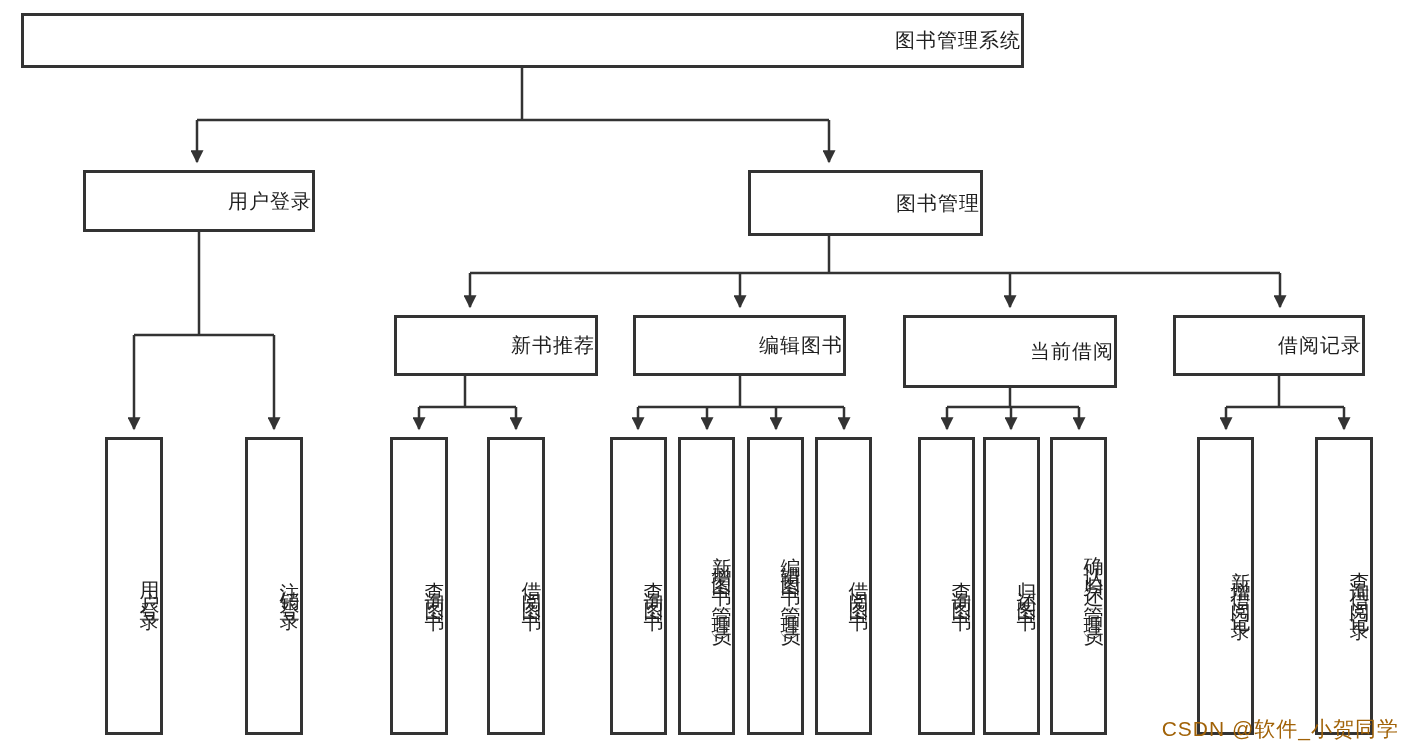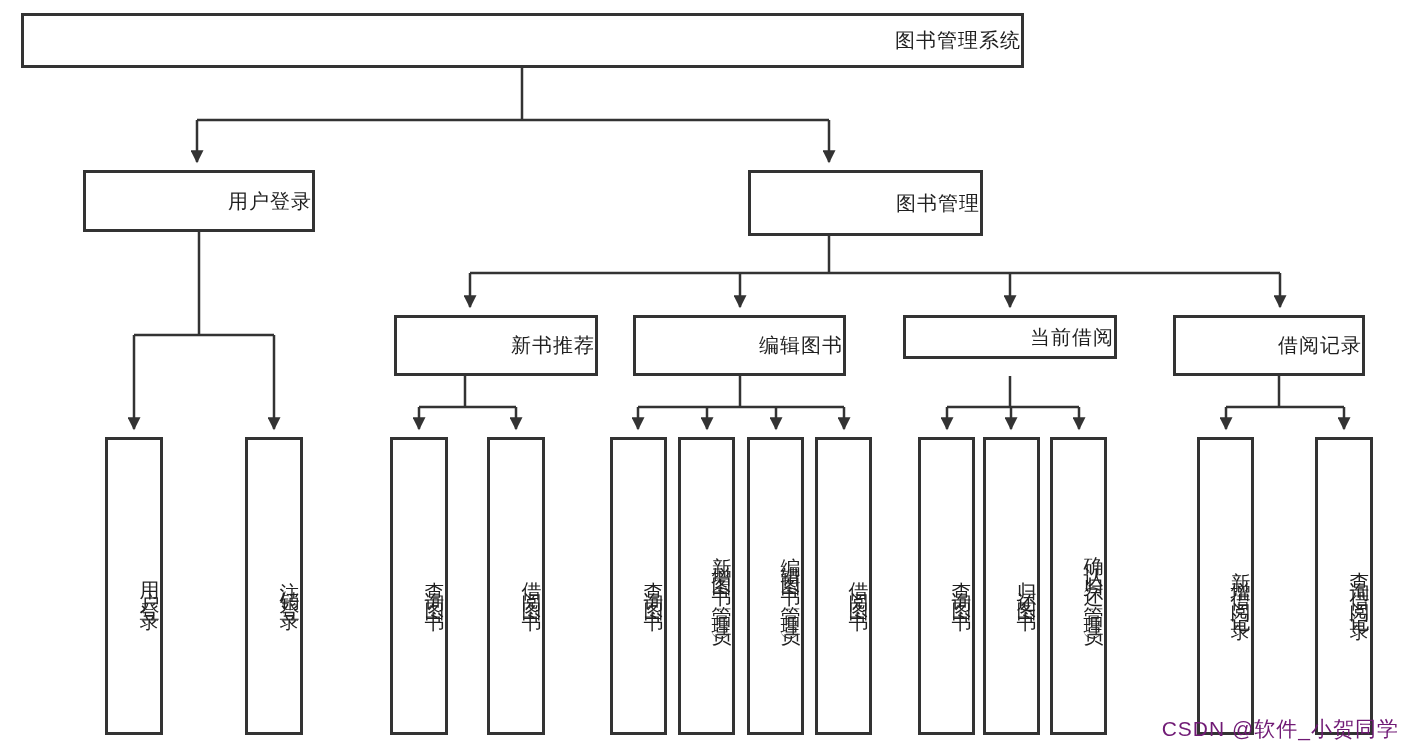--- a/index.html
+++ b/index.html
@@ -28,21 +28,21 @@
     text-orientation:mixed;
     letter-spacing:0.5em;
     font-size:20px;
     line-height:1;
   }
   .watermark{
     position:absolute;
     right:6px;
     bottom:4px;
     font-size:21px;
-    color:#701a75;
+    color:#a16207;
     letter-spacing:1px;
     white-space:nowrap;
   }
 </style>
 </head>
 <body>
 
 <div class="canvas">
 
   <svg class="wires" viewBox="0 0 1405 747" xmlns="http://www.w3.org/2000/svg">
@@ -105,21 +105,21 @@
   <div class="node" style="left:748px;top:170px;width:235px;height:66px;">
     <span>图书管理</span>
   </div>
 
   <div class="node" style="left:363px;top:315px;width:204px;height:61px;margin-left:31px;">
     <span>新书推荐</span>
   </div>
   <div class="node" style="left:633px;top:315px;width:213px;height:61px;">
     <span>编辑图书</span>
   </div>
-  <div class="node" style="left:903px;top:315px;width:214px;height:44px;">
+  <div class="node" style="left:903px;top:315px;width:214px;height:73px;">
     <span>当前借阅</span>
   </div>
   <div class="node" style="left:1173px;top:315px;width:192px;height:61px;">
     <span>借阅记录</span>
   </div>
 
   <div class="node leaf" style="left:105px;top:437px;width:58px;height:298px;">
     <span class="vtext">用户登录</span>
   </div>
   <div class="node leaf" style="left:245px;top:437px;width:58px;height:298px;">

